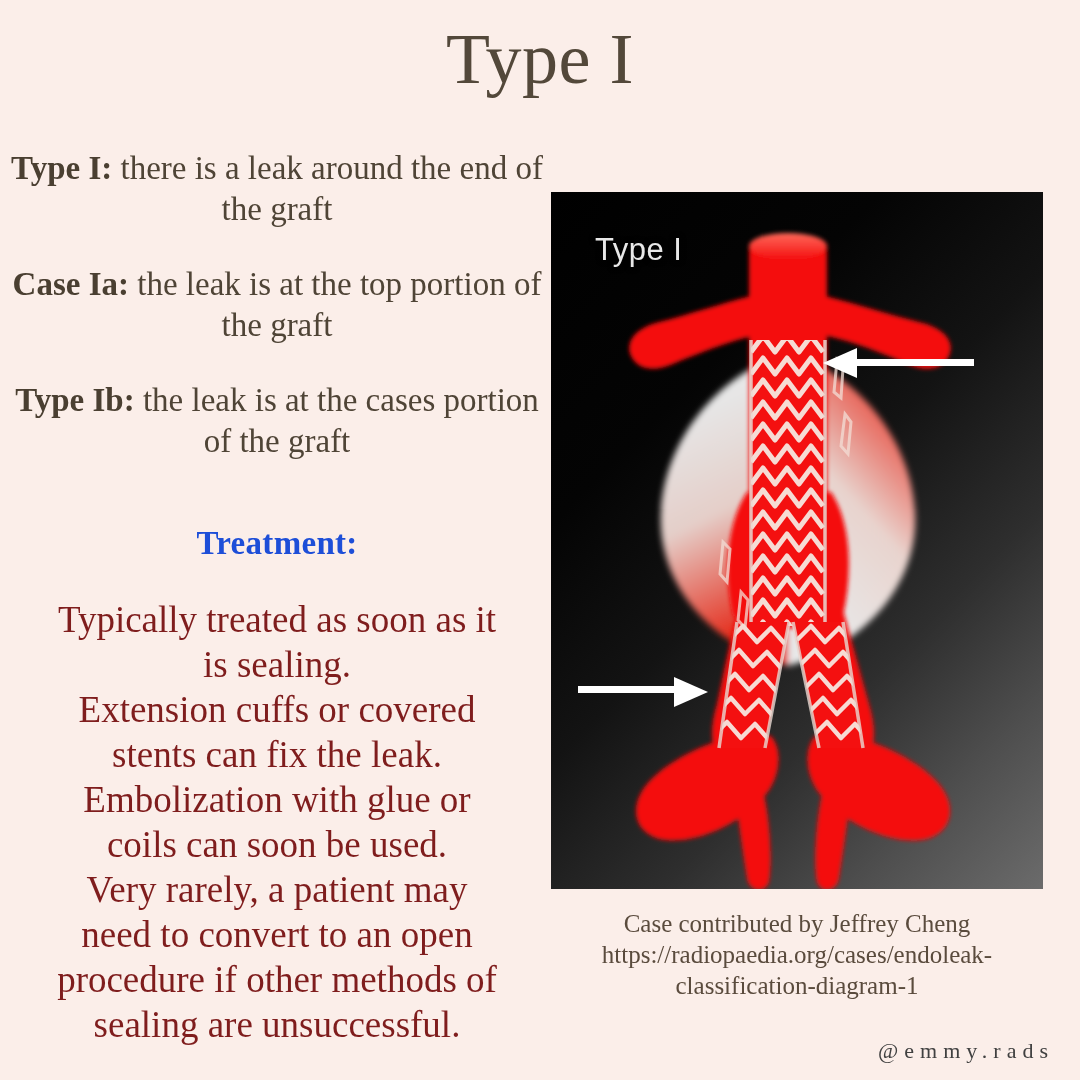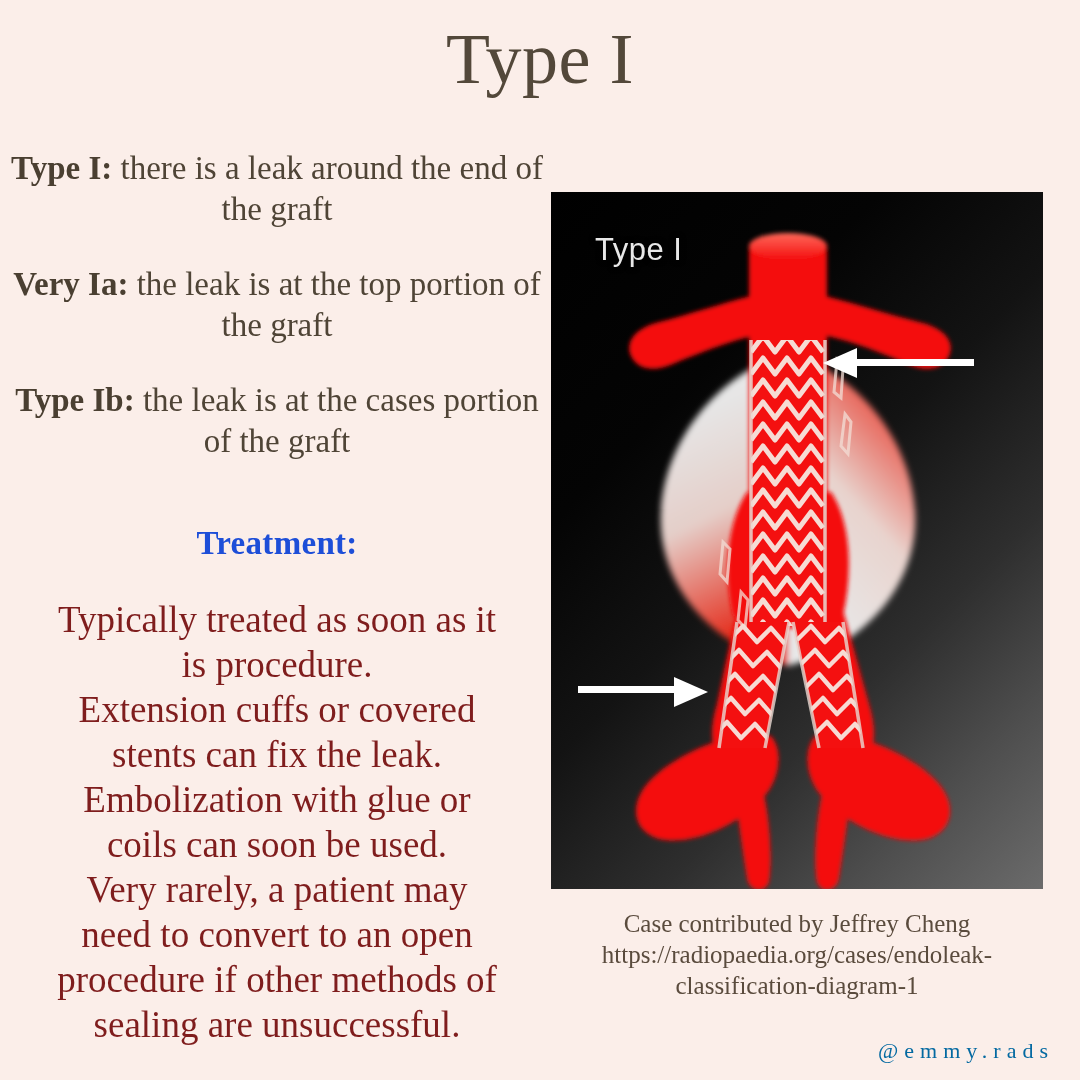--- a/index.html
+++ b/index.html
@@ -129,49 +129,49 @@
   }
   .figure-caption .cline { display: block; }
 
   
   .watermark {
     position: absolute;
     right: 26px;
     bottom: 16px;
     font-size: 22px;
     letter-spacing: 6px;
-    color: #0369a1;
+    color: #404040;
   }
 </style>
 </head>
 <body>
 
 <div class="page">
 
   <div class="page-title">Type I</div>
 
   <div class="text-column">
 
     <p class="def-block">
       <span class="def-label">Type I:</span><span> there is a leak around the end of the graft</span>
     </p>
 
     <p class="def-block">
-      <span class="def-label">Very Ia:</span><span> the leak is at the top portion of the graft</span>
+      <span class="def-label">Case Ia:</span><span> the leak is at the top portion of the graft</span>
     </p>
 
     <p class="def-block">
       <span class="def-label">Type Ib:</span><span> the leak is at the cases portion of the graft</span>
     </p>
 
     <div class="treatment-heading">Treatment:</div>
 
     <div class="treatment-body">
       <span class="tline">Typically treated as soon as it</span>
-      <span class="tline">is procedure.</span>
+      <span class="tline">is sealing.</span>
       <span class="tline">Extension cuffs or covered</span>
       <span class="tline">stents can fix the leak.</span>
       <span class="tline">Embolization with glue or</span>
       <span class="tline">coils can soon be used.</span>
       <span class="tline">Very rarely, a patient may</span>
       <span class="tline">need to convert to an open</span>
       <span class="tline">procedure if other methods of</span>
       <span class="tline">sealing are unsuccessful.</span>
     </div>
   </div>

